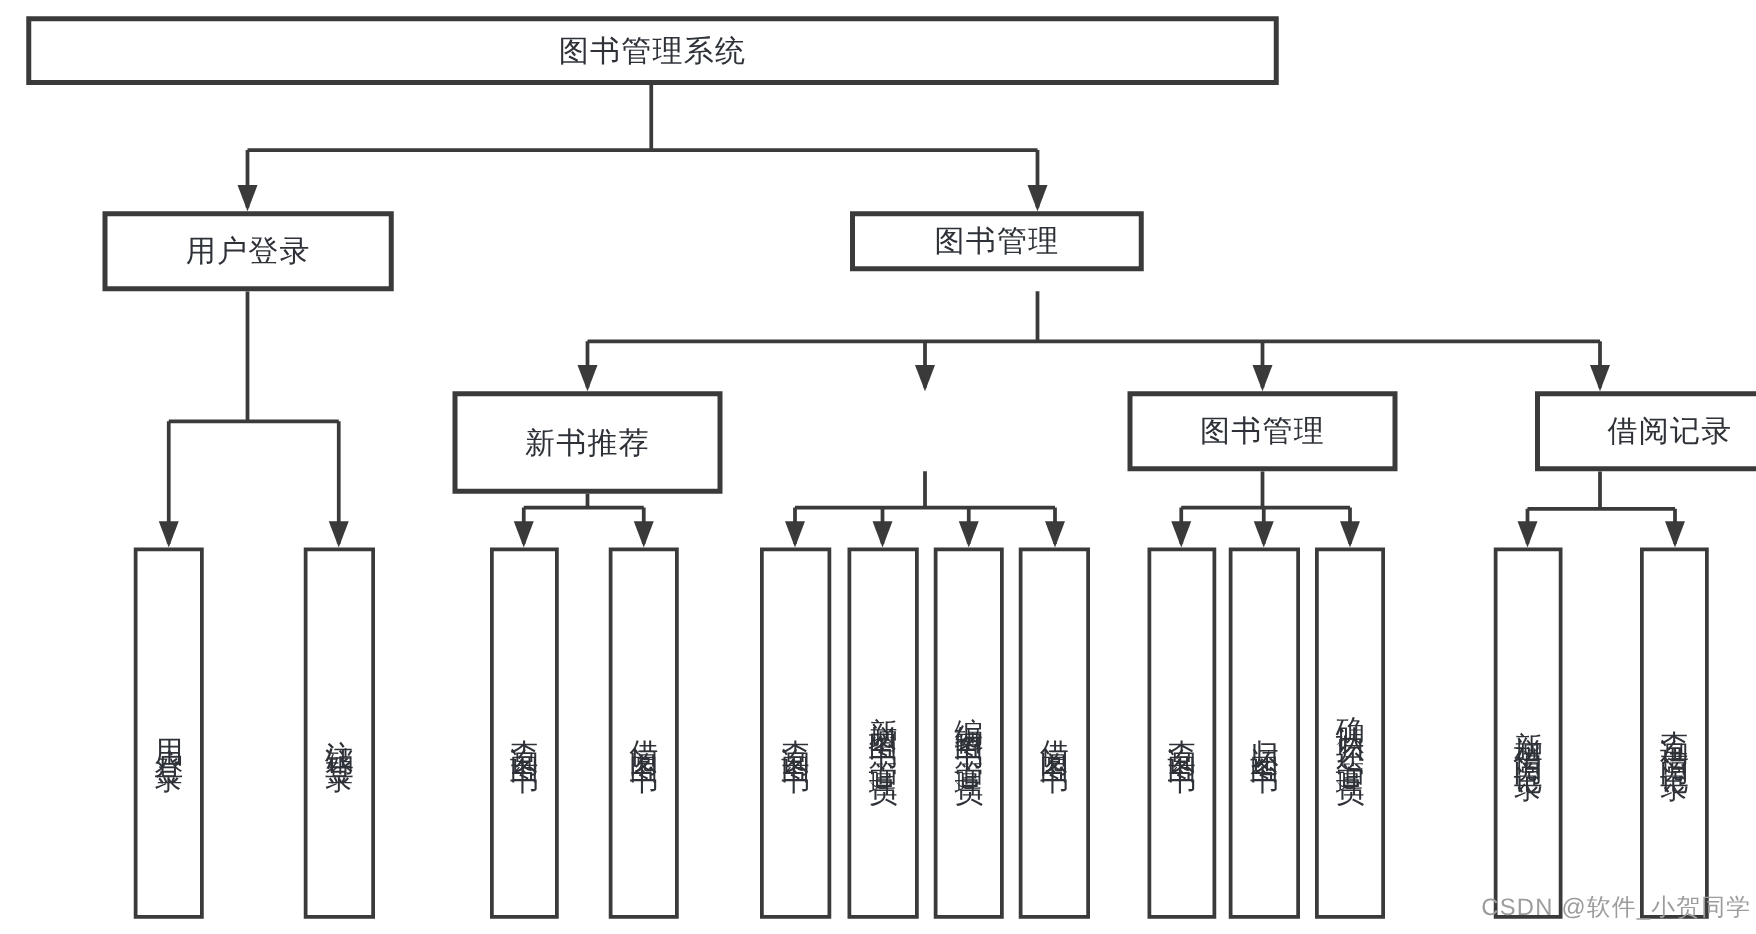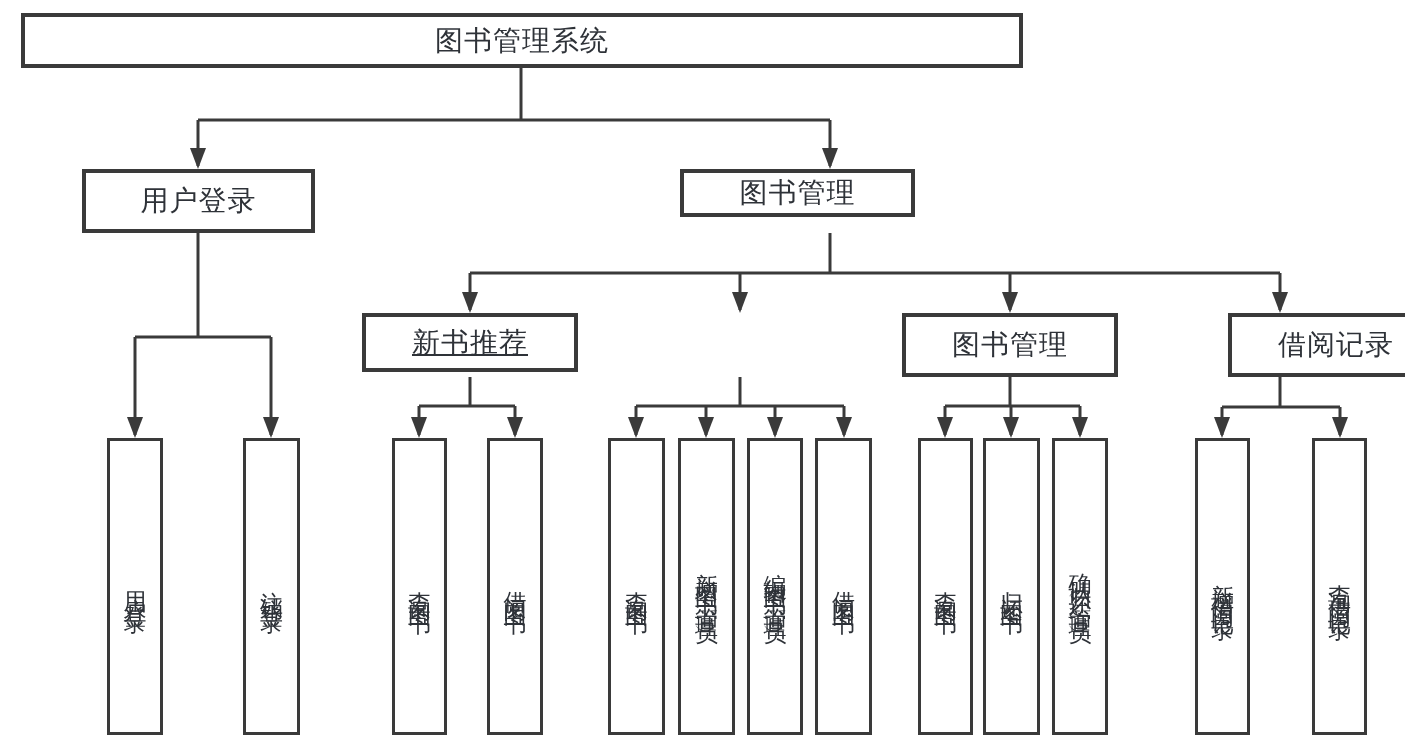--- a/index.html
+++ b/index.html
@@ -33,21 +33,21 @@
     stroke: none;
   }
   .box {
     position: absolute;
     background: var(--bg);
     border: 4px solid var(--line);
     display: flex;
     align-items: center;
     justify-content: center;
     color: var(--text);
-    font-size: 28px;
+    font-size: 24px;
     letter-spacing: 1px;
     white-space: nowrap;
   }
   .leaf {
     position: absolute;
     top: 438px;
     height: 297px;
     background: var(--bg);
     border: 3px solid var(--line);
     display: flex;
@@ -59,21 +59,21 @@
     writing-mode: vertical-rl;
     font-size: 23px;
     letter-spacing: 7px;
     line-height: 1;
     white-space: nowrap;
   }
   
   .n-root  { left: 21px;  top: 13px;  width: 1002px; height: 55px; }
   .n-login { left: 82px;  top: 169px; width: 233px;  height: 64px; }
   .n-mgmt  { left: 680px; top: 169px; width: 235px;  height: 48px; }
-  .n-l3-0  { left: 362px; top: 313px; width: 216px;  height: 59px; text-decoration: underline; }
+  .n-l3-0  { left: 362px; top: 313px; width: 216px;  height: 82px; }
   .n-l3-1  { left: 632px; top: 313px; width: 216px;  height: 64px; }
   .n-l3-2  { left: 902px; top: 313px; width: 216px;  height: 64px; }
   .n-l3-3  { left: 1228px;top: 313px; width: 216px;  height: 64px; }
   .lf-0-0 { left: 107px;  width: 56px; }
   .lf-0-1 { left: 243px;  width: 57px; }
   .lf-1-0 { left: 392px;  width: 55px; }
   .lf-1-1 { left: 487px;  width: 56px; }
   .lf-2-0 { left: 608px;  width: 57px; }
   .lf-2-1 { left: 678px;  width: 57px; }
   .lf-2-2 { left: 747px;  width: 56px; }
@@ -218,13 +218,14 @@
     <span class="vtext">确认归还（管理员）</span>
   </div>
 
   <div class="leaf lf-4-0">
     <span class="vtext">新增借阅记录</span>
   </div>
   <div class="leaf lf-4-1">
     <span class="vtext">查询借阅记录</span>
   </div>
 
+  <div class="watermark">CSDN @软件_小贺同学</div>
 </div>
 
 </body></html>

